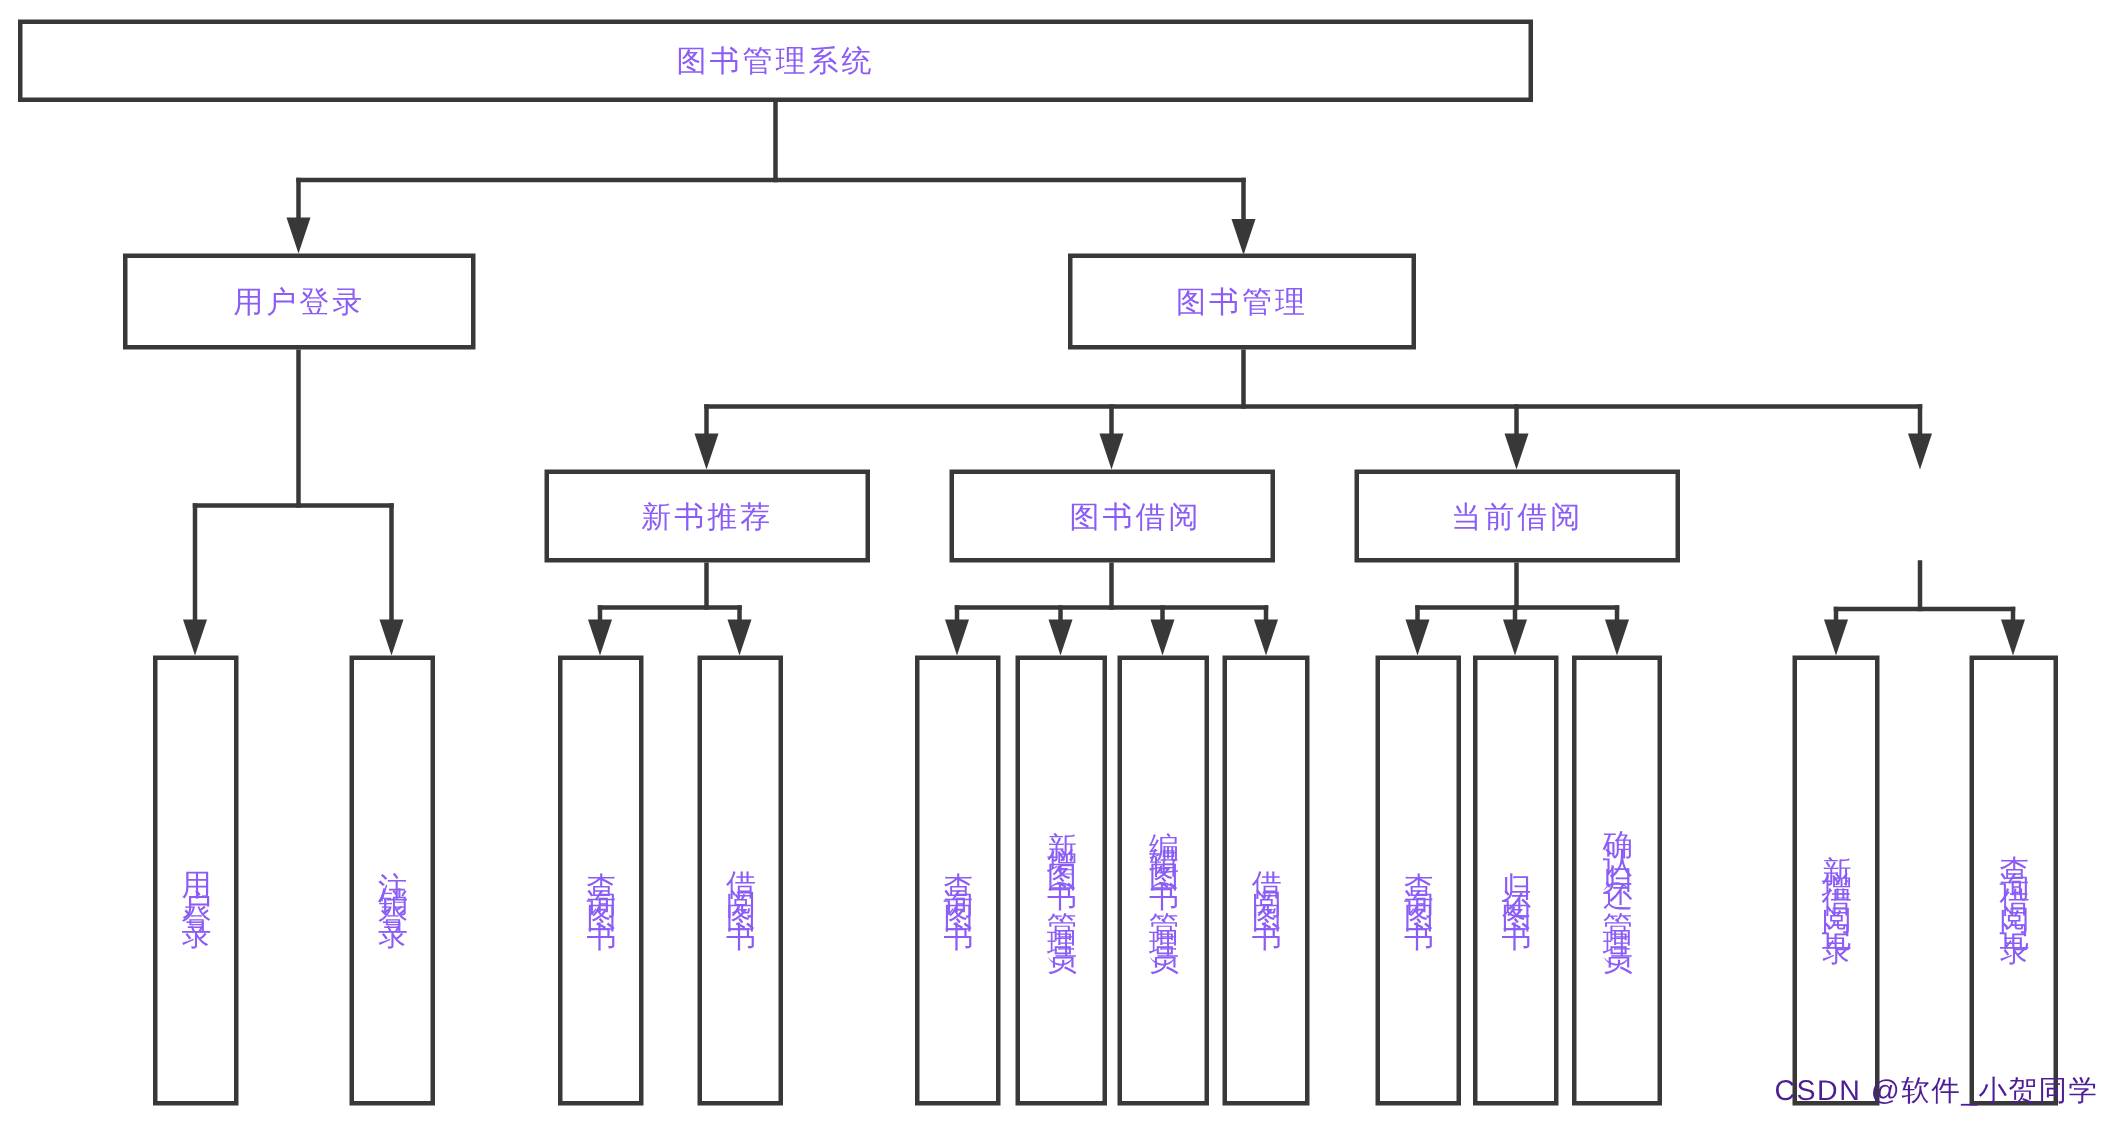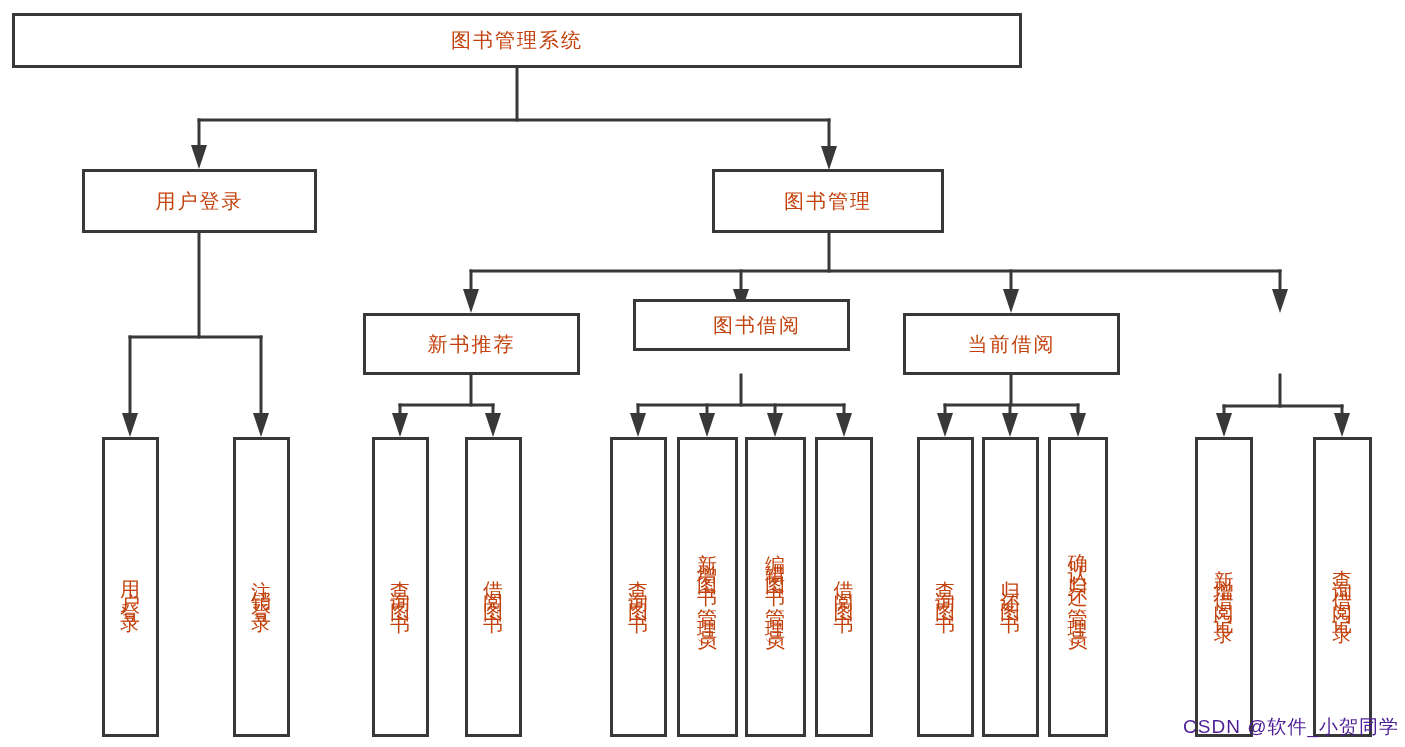--- a/index.html
+++ b/index.html
@@ -4,21 +4,21 @@
 <style>
   html,body{margin:0;padding:0;background:#ffffff;}
   .stage{
     position:relative;width:1405px;height:747px;background:#ffffff;
     font-family:"Liberation Sans",sans-serif;overflow:hidden;
   }
   .connectors{position:absolute;left:0;top:0;z-index:0;}
   .node{
     position:absolute;box-sizing:border-box;background:#ffffff;
     border:3px solid #383838;display:flex;align-items:center;justify-content:center;
-    color:#c2410c;font-size:20px;letter-spacing:2px;z-index:1;white-space:nowrap;text-align:center;
+    color:#8b5cf6;font-size:20px;letter-spacing:2px;z-index:1;white-space:nowrap;text-align:center;
   }
   .leaf{
     writing-mode:vertical-rl;text-orientation:mixed;
     font-size:20px;letter-spacing:11px;line-height:1;white-space:normal;
   }
   .watermark{
     position:absolute;top:714px;right:6px;z-index:3;
     color:#4c1d95;font-size:19px;letter-spacing:1px;text-align:center;
   }
 </style>
@@ -92,21 +92,21 @@
       <polygon points="1334,413 1350,413 1342,437"></polygon>
     </g>
   </svg>
 
   <div class="node" style="left:12px;top:13px;width:1010px;height:55px;">图书管理系统</div>
 
   <div class="node" style="left:82px;top:169px;width:235px;height:64px;">用户登录</div>
   <div class="node" style="left:712px;top:169px;width:232px;height:64px;">图书管理</div>
 
   <div class="node" style="left:363px;top:313px;width:217px;height:62px;">新书推荐</div>
-  <div class="node" style="left:633px;top:299px;width:217px;height:52px;padding-left:31px;">图书借阅</div>
+  <div class="node" style="left:633px;top:313px;width:217px;height:62px;padding-left:31px;">图书借阅</div>
   <div class="node" style="left:903px;top:313px;width:217px;height:62px;">当前借阅</div>
 
   <div class="node leaf" style="left:102px;top:437px;width:57px;height:300px;">用户登录</div>
   <div class="node leaf" style="left:233px;top:437px;width:57px;height:300px;">注销登录</div>
 
   <div class="node leaf" style="left:372px;top:437px;width:57px;height:300px;">查询图书</div>
   <div class="node leaf" style="left:465px;top:437px;width:57px;height:300px;">借阅图书</div>
 
   <div class="node leaf" style="left:610px;top:437px;width:57px;height:300px;">查询图书</div>
   <div class="node leaf" style="left:677px;top:437px;width:61px;height:300px;">新增图书（管理员）</div>

